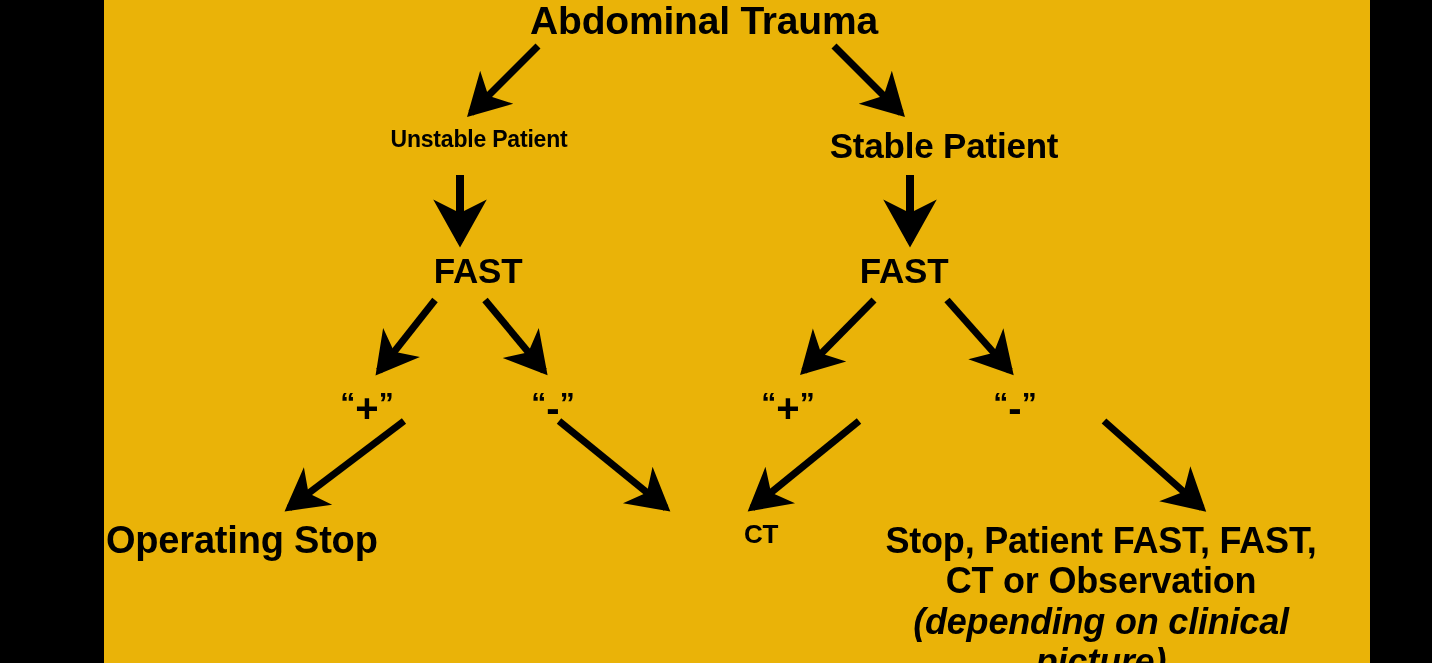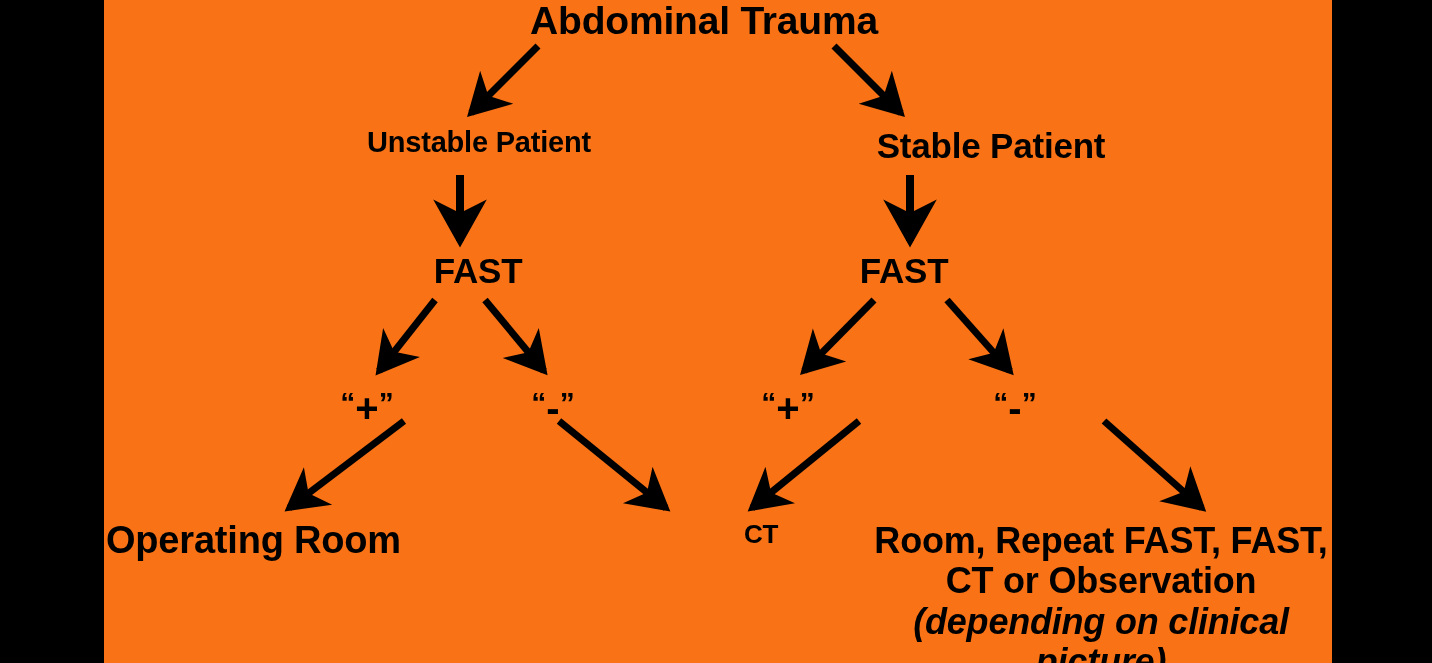--- a/index.html
+++ b/index.html
@@ -16,21 +16,22 @@
     overflow: hidden;
     font-family: "Liberation Sans", "DejaVu Sans", sans-serif;
   }
   
   #panel {
     position: absolute;
     left: 104px;
     top: 0px;
     width: 1228px;
     height: 663px;
-    background: #f97316;
+    background: #eab308;
+    padding-left: 38px;
   }
   .bar {
     position: absolute;
     top: 0;
     height: 663px;
     background: #000000;
   }
   #bar-left  { left: 0px;    width: 104px; }
   #bar-right { left: 1332px; width: 100px; }
 
@@ -50,22 +51,22 @@
     line-height: 1.0;
     letter-spacing: -0.2px;
   }
   .node.ctr {
     transform: translateX(-50%);
     text-align: center;
   }
 
   
   #node-root        { left: 600px;  top: 1px;   font-size: 39px; }
-  #node-unstable    { left: 375px;  top: 128px; font-size: 29px; }
-  #node-stable      { left: 840px;  top: 128px; font-size: 35px; margin-left: 47px; }
+  #node-unstable    { left: 375px;  top: 128px; font-size: 23px; }
+  #node-stable      { left: 840px;  top: 128px; font-size: 35px; }
   #node-fast-left   { left: 374px;  top: 253px; font-size: 35px; }
   #node-fast-right  { left: 800px;  top: 253px; font-size: 35px; }
 
   .sign {
     position: absolute;
     transform: translateX(-50%);
     font-size: 30px;
     font-weight: bold;
     color: #000;
     white-space: nowrap;
@@ -166,24 +167,24 @@
     </div>
 
     <div class="sign" id="sign-r-plus">
       <span class="q">“</span><span class="glyph">+</span><span class="q">”</span>
     </div>
 
     <div class="sign" id="sign-r-minus">
       <span class="q">“</span><span class="glyph">-</span><span class="q">”</span>
     </div>
 
-    <div class="node" id="node-or">Operating Room</div>
+    <div class="node" id="node-or">Operating Stop</div>
 
     <div class="node" id="node-ct">CT</div>
 
     <div class="node" id="node-stop">
-      <span>Room, Repeat FAST,</span>
+      <span>Stop, Patient FAST,</span>
       <span>FAST, CT or Observation</span>
       <span class="sub">(depending on clinical picture)</span>
     </div>
 
   </div>
 </div>
 
 </body></html>

